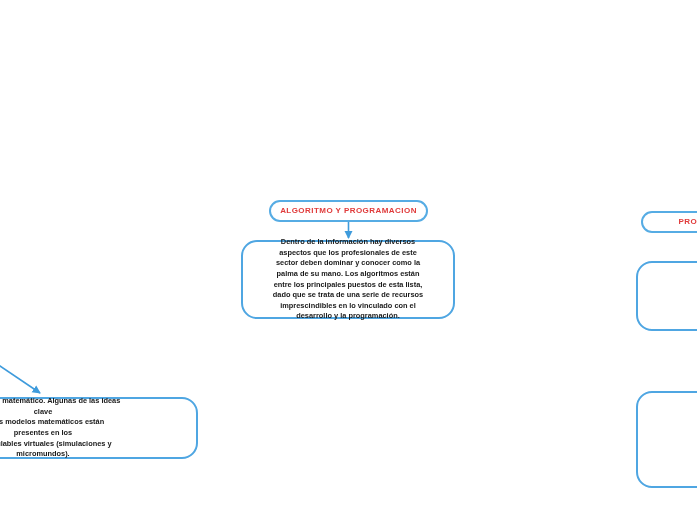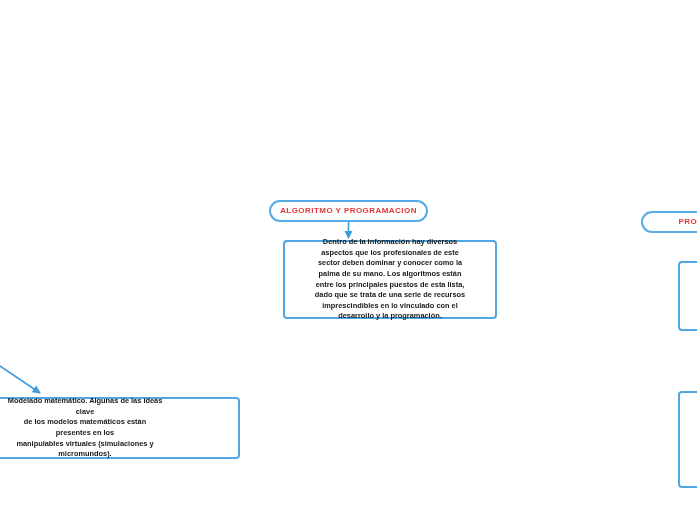--- a/index.html
+++ b/index.html
@@ -48,27 +48,26 @@
     line-height: 1.1;
     white-space: nowrap;
     text-align: center;
   }
 
   
   .node-box {
     position: absolute;
     box-sizing: border-box;
     border: 2px solid #4FA6E2;
-    border-radius: 4px;
+    border-radius: 16px;
     background: #ffffff;
     display: flex;
     align-items: center;
     justify-content: center;
     padding: 6px 0;
-    margin-left: 42px;
   }
   .node-box .box-text {
     color: #1a1a1a;
     font-size: 7.4px;
     font-weight: bold;
     line-height: 1.42;
     text-align: center;
     white-space: pre-line;
   }
 

